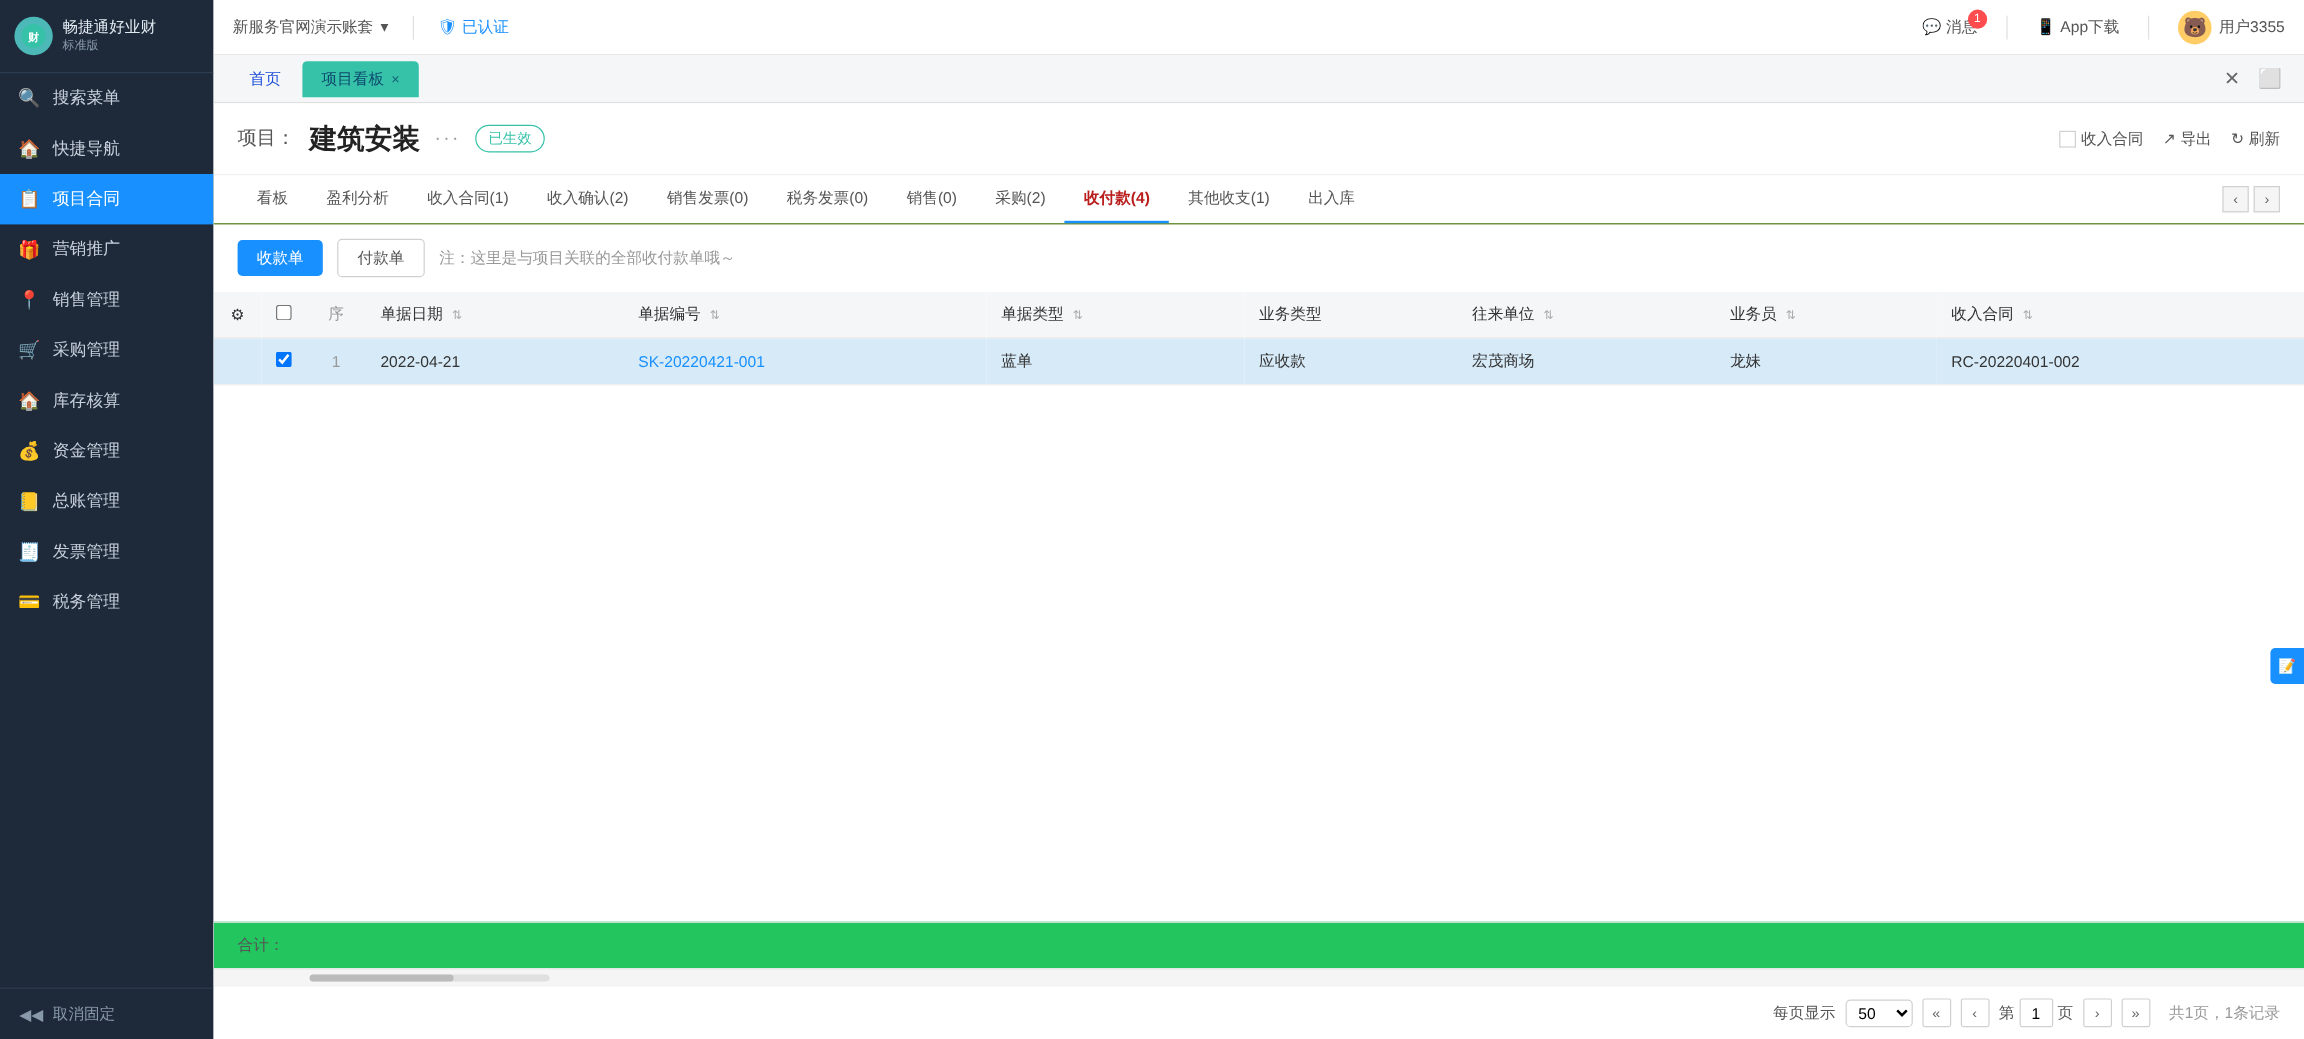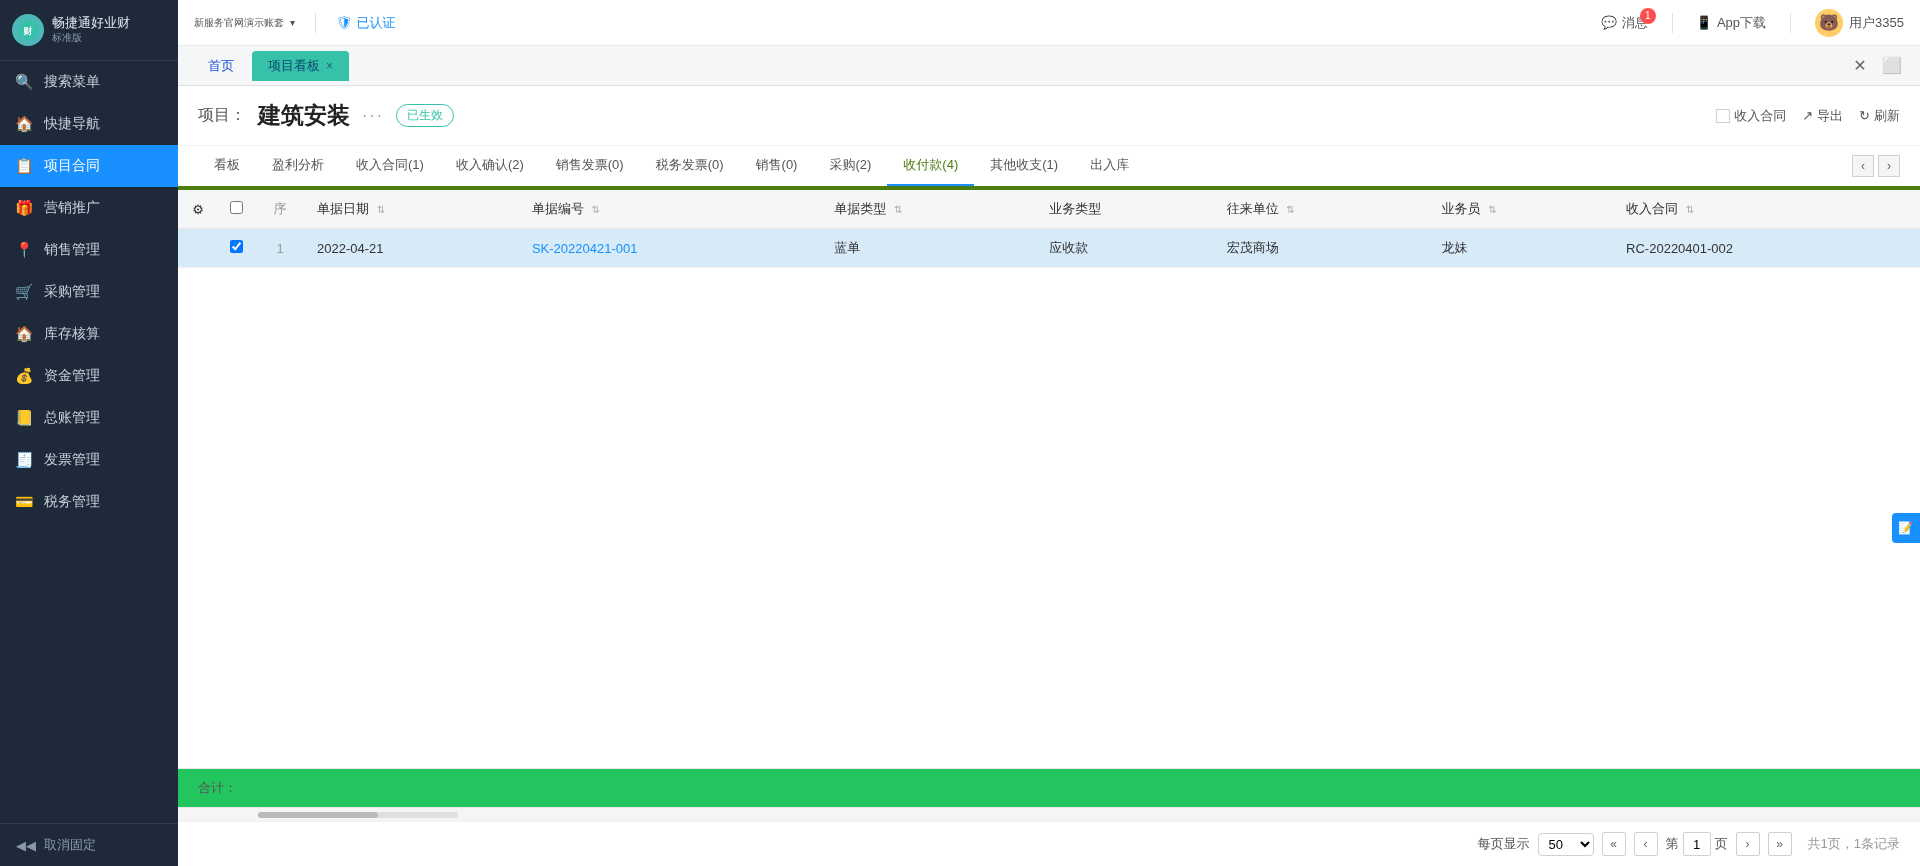--- a/index.html
+++ b/index.html
@@ -96,21 +96,21 @@
       align-items: center;
       padding: 0 16px;
       border-bottom: 1px solid #e8e8e8;
       gap: 12px;
     }
     .topbar-account {
       display: flex;
       align-items: center;
       gap: 6px;
       color: #555;
-      font-size: 10px;
+      font-size: 13px;
     }
     .topbar-divider { width: 1px; height: 20px; background: #e0e0e0; margin: 0 8px; }
     .topbar-certified {
       display: flex;
       align-items: center;
       gap: 4px;
       color: #1890ff;
       font-size: 13px;
     }
     .topbar-right {
@@ -281,35 +281,35 @@
       border: 1px solid #d0d0d0;
       background: white;
       display: inline-block;
     }
 
     
     .subtabs {
       display: flex;
       align-items: center;
       padding: 0 20px;
-      border-bottom: 4px solid #4d7c0f;
+      border-bottom: 1px solid #4d7c0f;
       gap: 0;
     }
     .subtab {
       padding: 10px 16px;
       font-size: 13px;
       color: #555;
       cursor: pointer;
       border-bottom: 2px solid transparent;
       white-space: nowrap;
     }
     .subtab.active {
-      color: #4d7c0f;
+      color: #b91c1c;
       border-bottom: 2px solid #1890ff;
-      font-weight: 400;
+      font-weight: 700;
     }
     .subtab-nav {
       margin-left: auto;
       display: flex;
       gap: 4px;
     }
     .subtab-nav-btn {
       width: 22px;
       height: 22px;
       border: 1px solid #d0d0d0;
@@ -668,20 +668,25 @@
         <div class="subtab">采购(2)</div>
         <div class="subtab active">收付款(4)</div>
         <div class="subtab">其他收支(1)</div>
         <div class="subtab">出入库</div>
         <div class="subtab-nav">
         <div class="subtab-nav-btn">‹</div>
         <div class="subtab-nav-btn">›</div>
       </div>
     </div>
 
+    <div class="content-toolbar">
+      <button class="btn-primary">收款单</button>
+      <button class="btn-default">付款单</button>
+      <span class="content-note">注：这里是与项目关联的全部收付款单哦～</span>
+    </div>
 
     <div class="content-wrapper">
       <div class="table-container">
         <table>
           <thead>
             <tr>
               <th class="settings-icon-th">⚙</th>
               <th class="th-checkbox">
                 <input type="checkbox" style="">
               </th>

